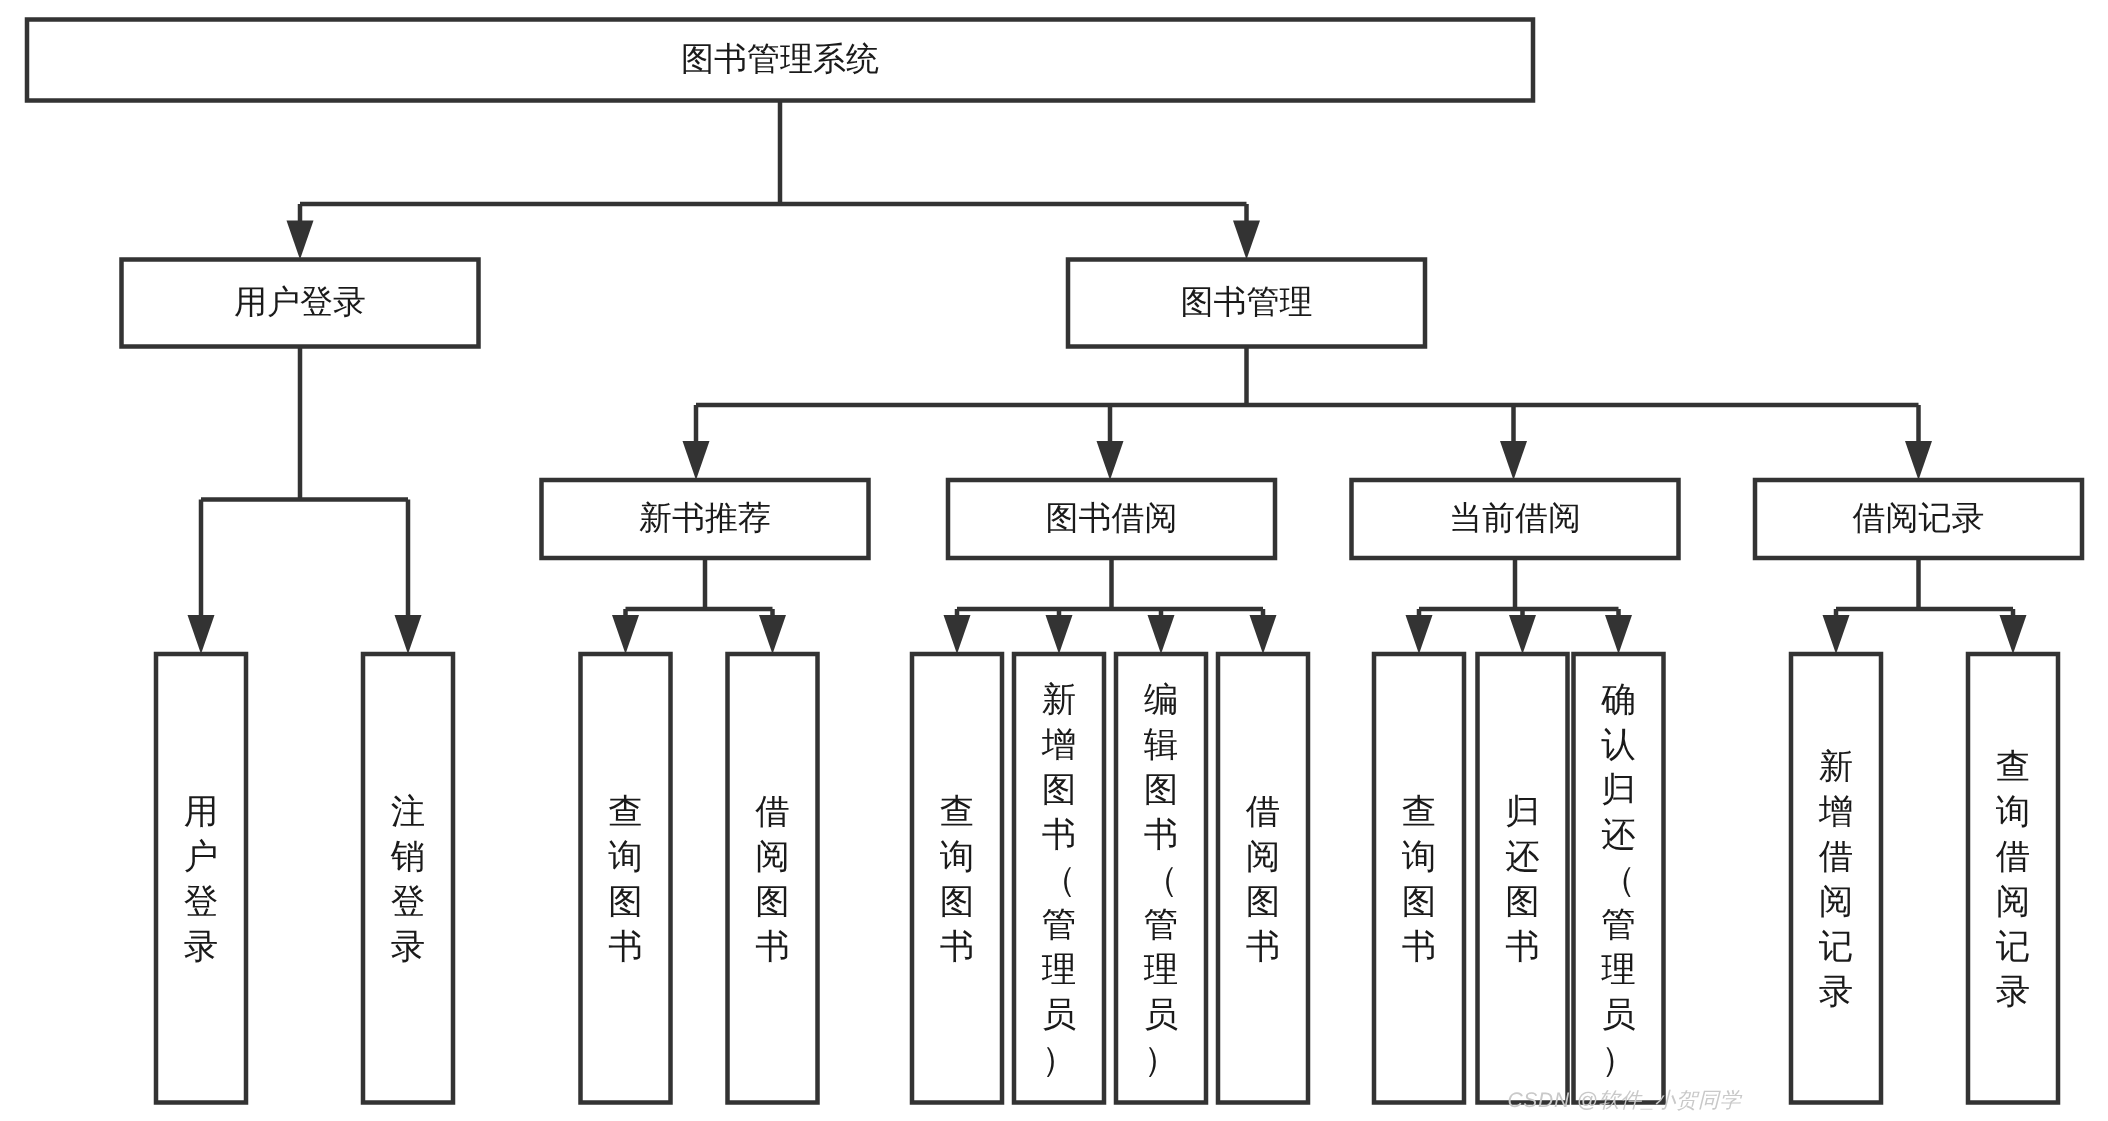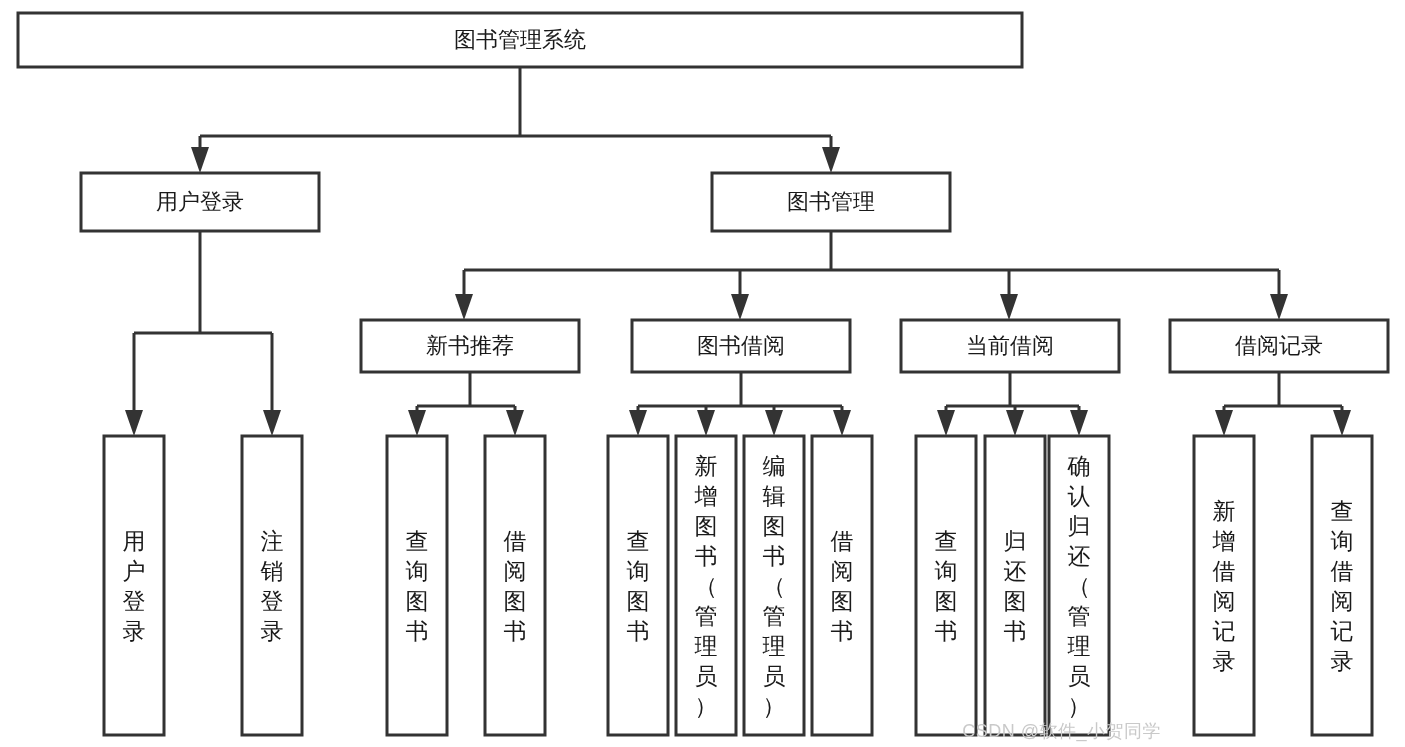--- a/index.html
+++ b/index.html
@@ -54,25 +54,26 @@
     font-family: "Liberation Sans", "DejaVu Sans", sans-serif;
     font-size: 23px;
     fill: #1a1a1a;
     text-anchor: middle;
   }
   .watermark-text {
     position: absolute;
     right: 6px;
     bottom: 4px;
     font-family: "Liberation Sans", "DejaVu Sans", sans-serif;
-    font-size: 18px;
+    font-size: 14px;
     color: #c9c9c9;
     letter-spacing: 0.5px;
     white-space: nowrap;
     user-select: none;
+    font-style: italic;
   }
 </style>
 </head>
 <body>
 
 <div id="diagram-root">
   <svg class="diagram-canvas" id="diagram-svg" viewBox="0 0 1405 747" xmlns="http://www.w3.org/2000/svg">
       <line x1="520" y1="67" x2="520" y2="136" class="connector-line"></line>
       <line x1="200" y1="136" x2="831" y2="136" class="connector-line"></line>
       <line x1="200" y1="136" x2="200" y2="149" class="connector-line"></line>

